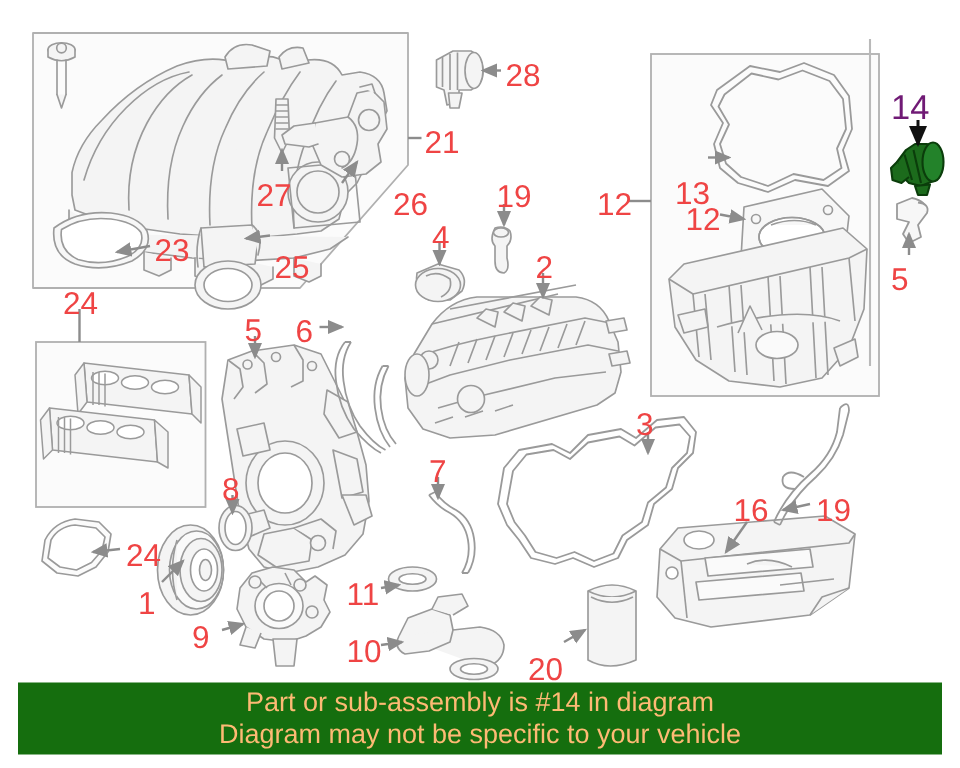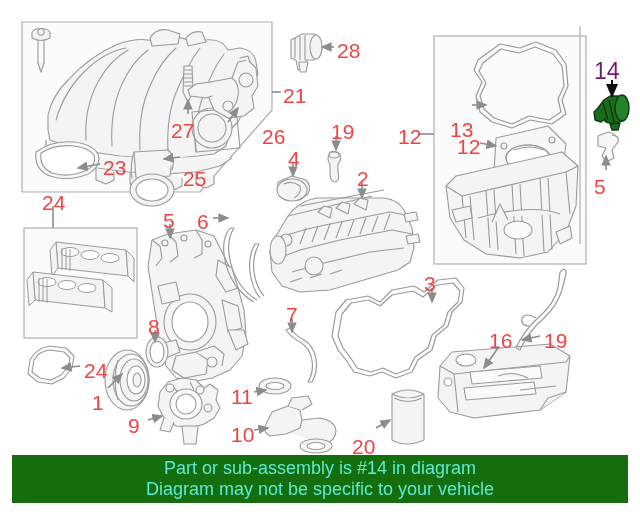--- a/index.html
+++ b/index.html
@@ -41,21 +41,21 @@
     top: 455px;
     width: 616px;
     height: 48px;
     background: #156e0e;
     display: flex;
     flex-direction: column;
     align-items: center;
     justify-content: center;
   }
   #banner div {
-    color: #5eead4;
+    color: #fdba74;
     font-size: 18px;
     font-family: "Liberation Sans", sans-serif;
     line-height: 21px;
     text-align: center;
     white-space: nowrap;
   }
 </style>
 </head>
 <body>
 

